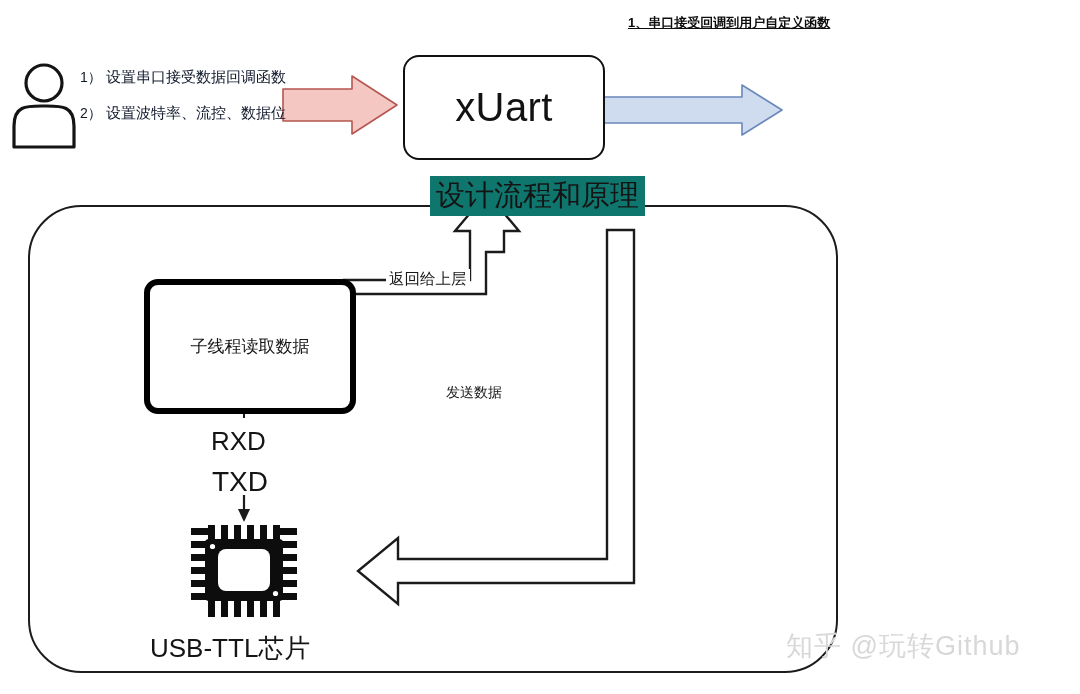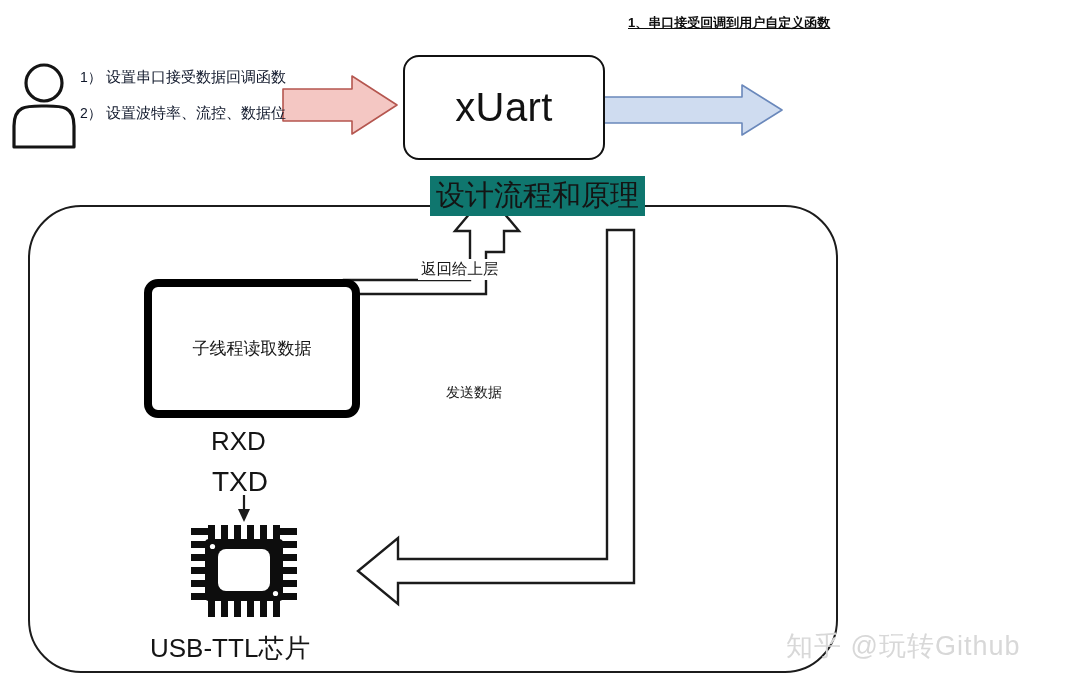--- a/index.html
+++ b/index.html
@@ -84,42 +84,41 @@
     background: #0f766e;
     padding: 0 6px;
     white-space: nowrap;
     margin-left: 41px;
   }
 
   
   #subthread-box {
     left: 144px; top: 279px;
     width: 200px; height: 123px;
-    border: 8px solid #000000;
+    border: 6px solid #000000;
     border-radius: 14px;
     background: #ffffff;
     display: flex;
     align-items: center;
     justify-content: center;
   }
   #subthread-label {
     font-size: 17px;
     color: #161616;
     white-space: nowrap;
   }
 
   
   #return-label {
-    left: 386px; top: 259px;
+    left: 386px; top: 269px;
     font-size: 15.5px;
     color: #171717;
     background: #ffffff;
     padding: 0 3px;
     white-space: nowrap;
-    margin-left: 32px;
   }
   #send-label {
     left: 446px; top: 384px;
     font-size: 14px;
     color: #161616;
     white-space: nowrap;
   }
 
   
   #rxd-label {

